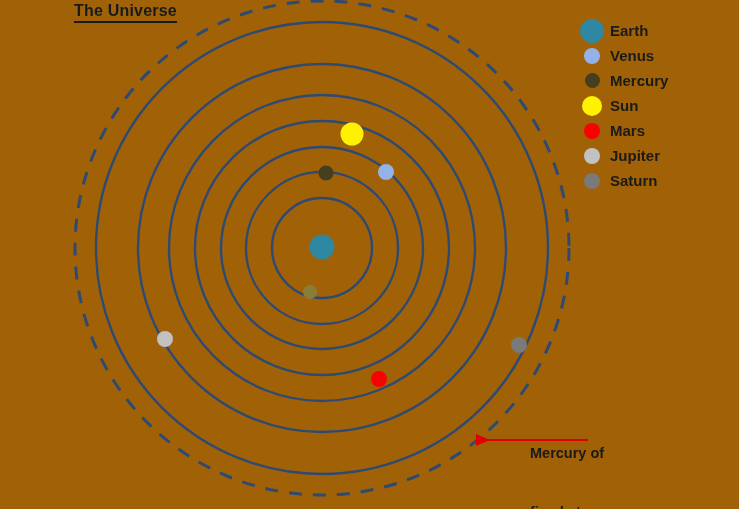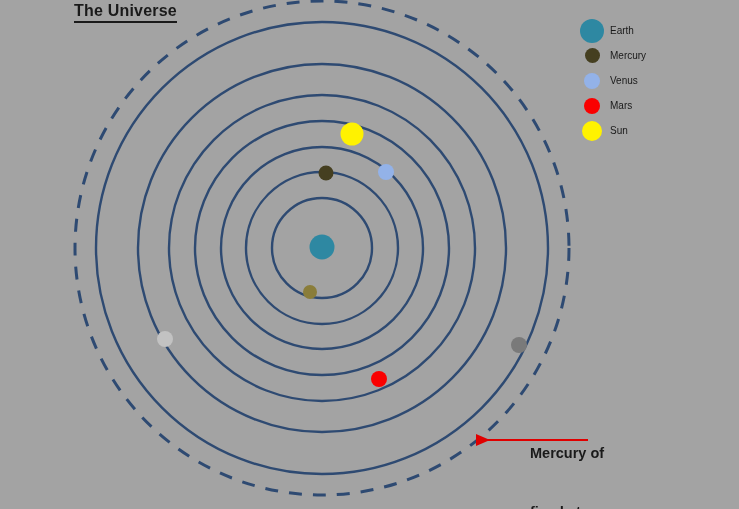--- a/index.html
+++ b/index.html
@@ -8,21 +8,21 @@
     padding: 0;
     background: #ffffff;
   }
   body {
     font-family: "Liberation Sans", sans-serif;
   }
   #page {
     position: relative;
     width: 739px;
     height: 509px;
-    background: #a3a3a3;
+    background: #a16207;
     overflow: hidden;
   }
   #diagram-title {
     position: absolute;
     left: 74px;
     top: 2px;
     font-size: 16px;
     font-weight: bold;
     color: #1a1a1a;
     letter-spacing: 0.2px;
@@ -51,22 +51,22 @@
     display: flex;
     justify-content: center;
     align-items: center;
     flex: 0 0 36px;
   }
   .legend-swatch {
     border-radius: 50%;
     display: block;
   }
   .legend-label {
-    font-size: 10px;
-    font-weight: normal;
+    font-size: 15px;
+    font-weight: bold;
     color: #1a1a1a;
     white-space: pre;
     line-height: 1;
   }
   #annotation {
     position: absolute;
     left: 530px;
     top: 405px;
     font-size: 14.5px;
     font-weight: bold;
@@ -115,41 +115,53 @@
 
   <div id="legend">
       <div class="legend-row">
         <div class="legend-swatch-cell">
           <span class="legend-swatch" style="width: 24px; height: 24px; background: rgb(46, 136, 162);"></span>
         </div>
         <span class="legend-label">Earth</span>
       </div>
       <div class="legend-row">
         <div class="legend-swatch-cell">
+          <span class="legend-swatch" style="width: 16px; height: 16px; background: rgb(147, 178, 232);"></span>
+        </div>
+        <span class="legend-label">Venus</span>
+      </div>
+      <div class="legend-row">
+        <div class="legend-swatch-cell">
           <span class="legend-swatch" style="width: 15px; height: 15px; background: rgb(69, 63, 32);"></span>
         </div>
         <span class="legend-label">Mercury</span>
       </div>
       <div class="legend-row">
         <div class="legend-swatch-cell">
-          <span class="legend-swatch" style="width: 16px; height: 16px; background: rgb(147, 178, 232);"></span>
+          <span class="legend-swatch" style="width: 20px; height: 20px; background: rgb(255, 242, 0);"></span>
         </div>
-        <span class="legend-label">Venus</span>
+        <span class="legend-label">Sun</span>
       </div>
       <div class="legend-row">
         <div class="legend-swatch-cell">
           <span class="legend-swatch" style="width: 16px; height: 16px; background: rgb(250, 0, 0);"></span>
         </div>
         <span class="legend-label">Mars</span>
       </div>
       <div class="legend-row">
         <div class="legend-swatch-cell">
-          <span class="legend-swatch" style="width: 20px; height: 20px; background: rgb(255, 242, 0);"></span>
+          <span class="legend-swatch" style="width: 16px; height: 16px; background: rgb(194, 194, 194);"></span>
         </div>
-        <span class="legend-label">Sun</span>
+        <span class="legend-label">Jupiter</span>
+      </div>
+      <div class="legend-row">
+        <div class="legend-swatch-cell">
+          <span class="legend-swatch" style="width: 16px; height: 16px; background: rgb(122, 122, 122);"></span>
+        </div>
+        <span class="legend-label">Saturn</span>
       </div>
     </div>
 
   <div id="annotation">
     <div>Mercury of</div>
     <div>fixed stars</div>
   </div>
 
 </div>
 

